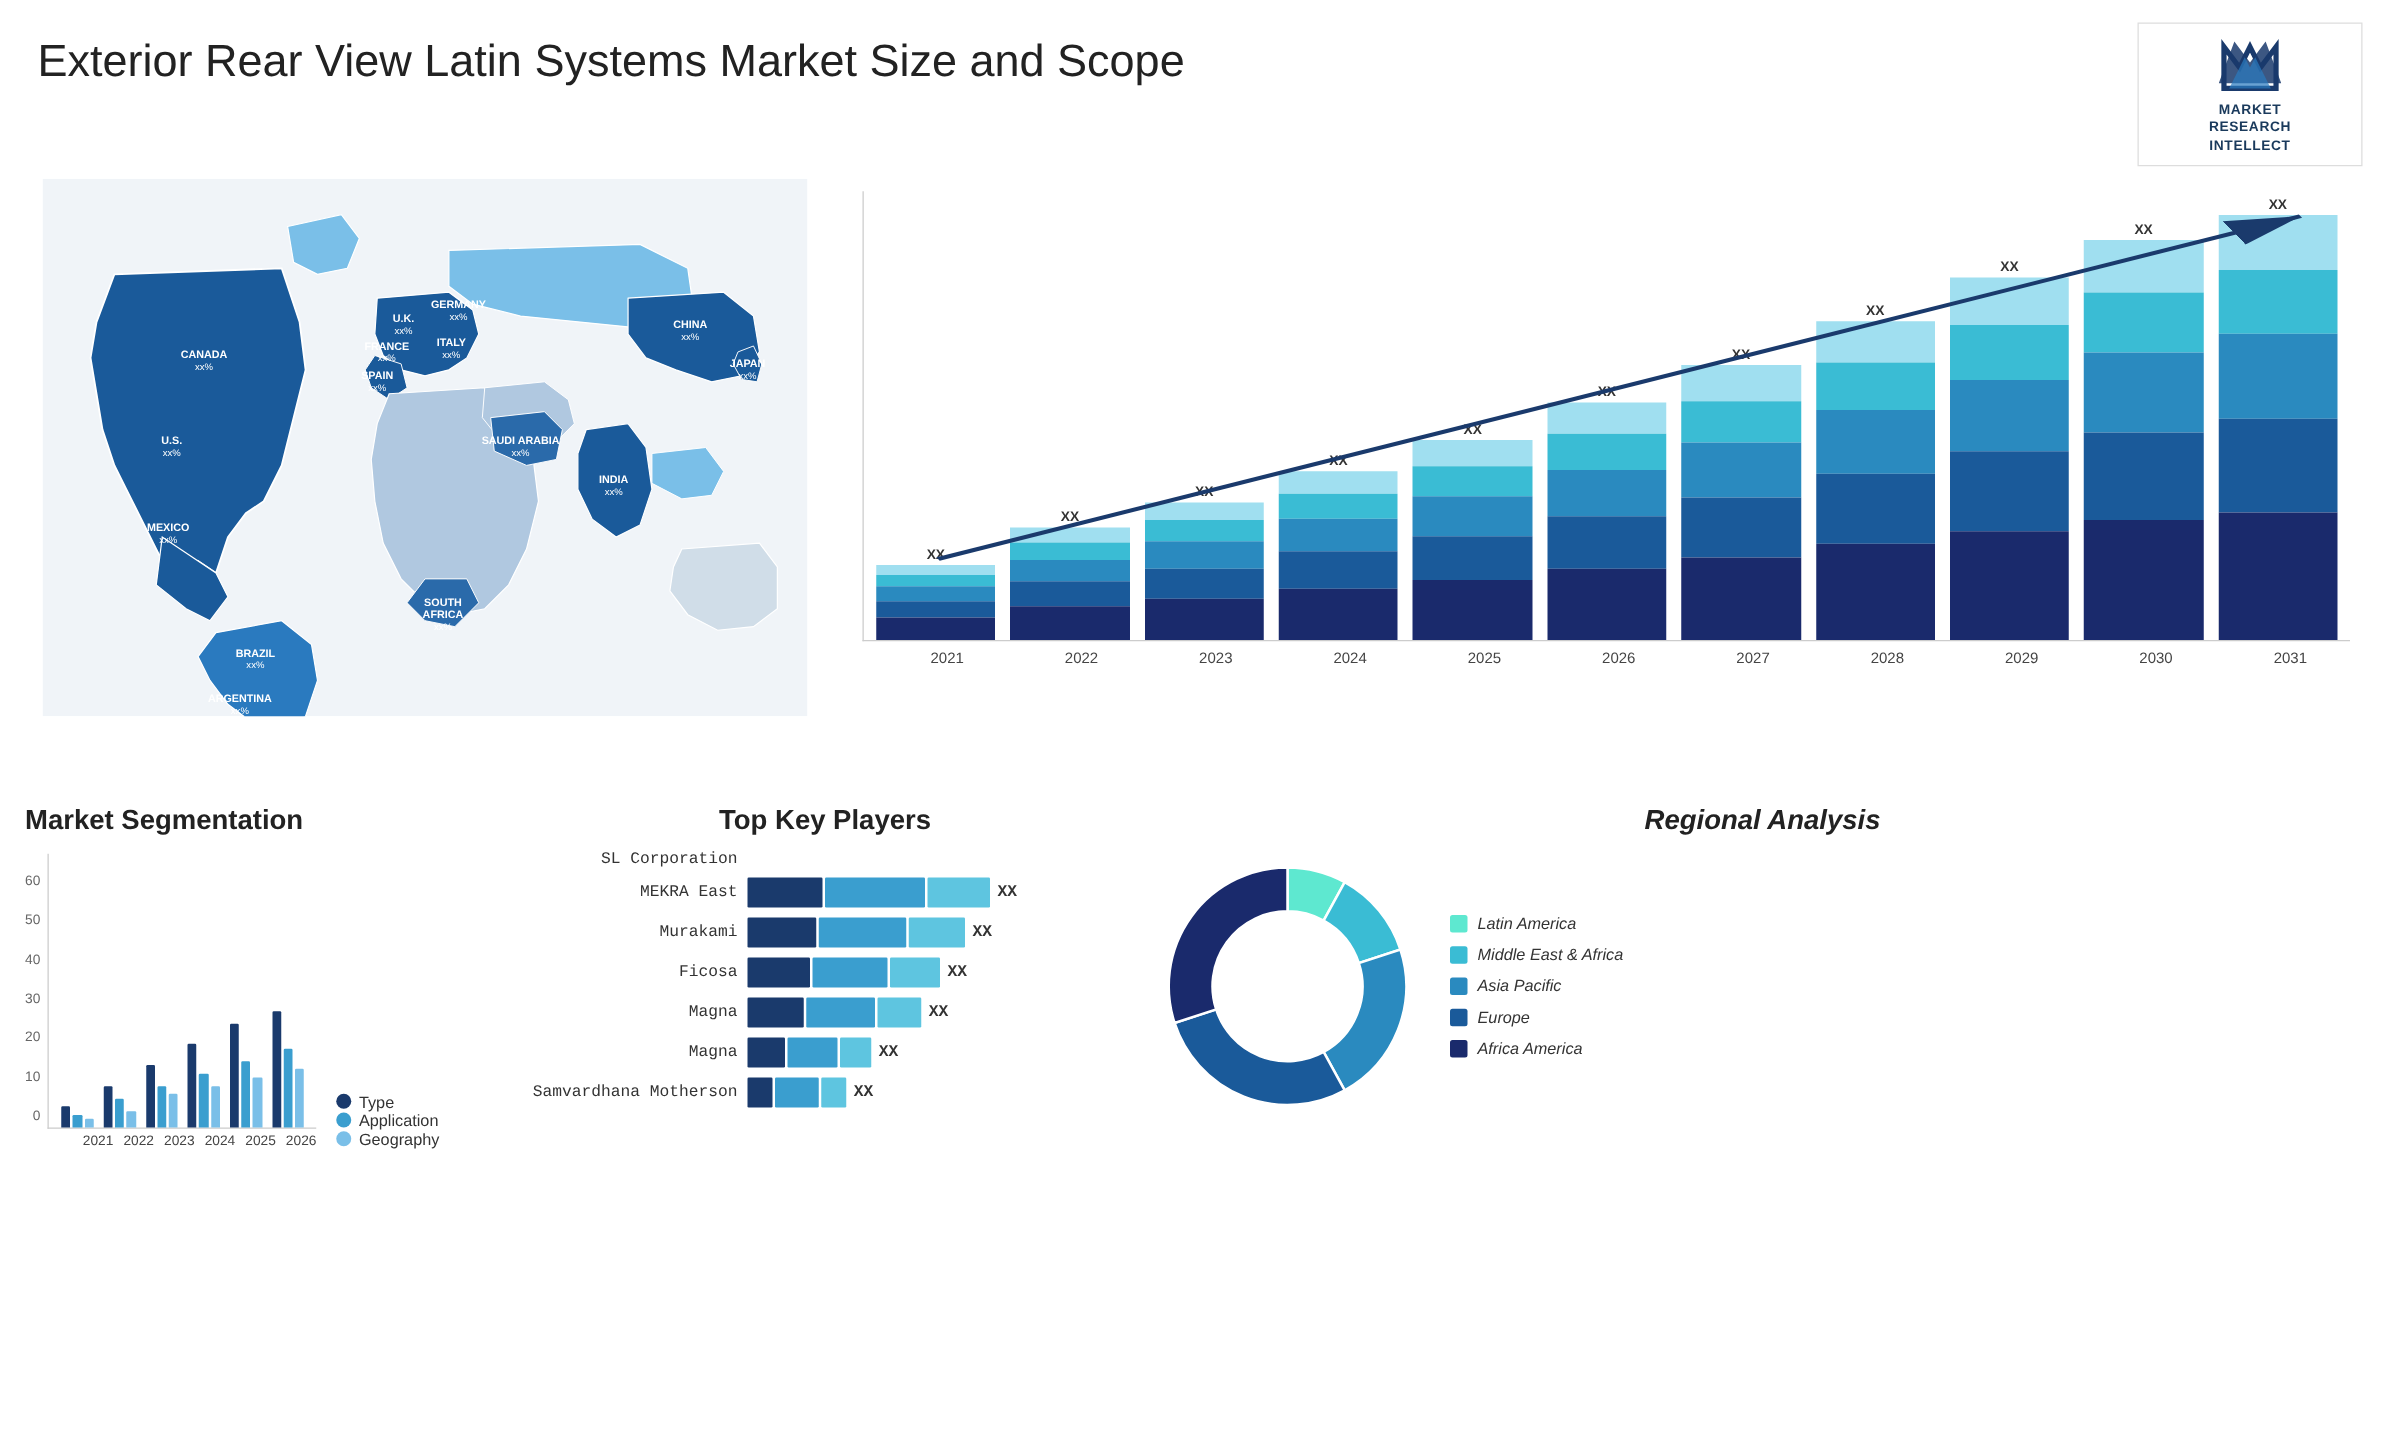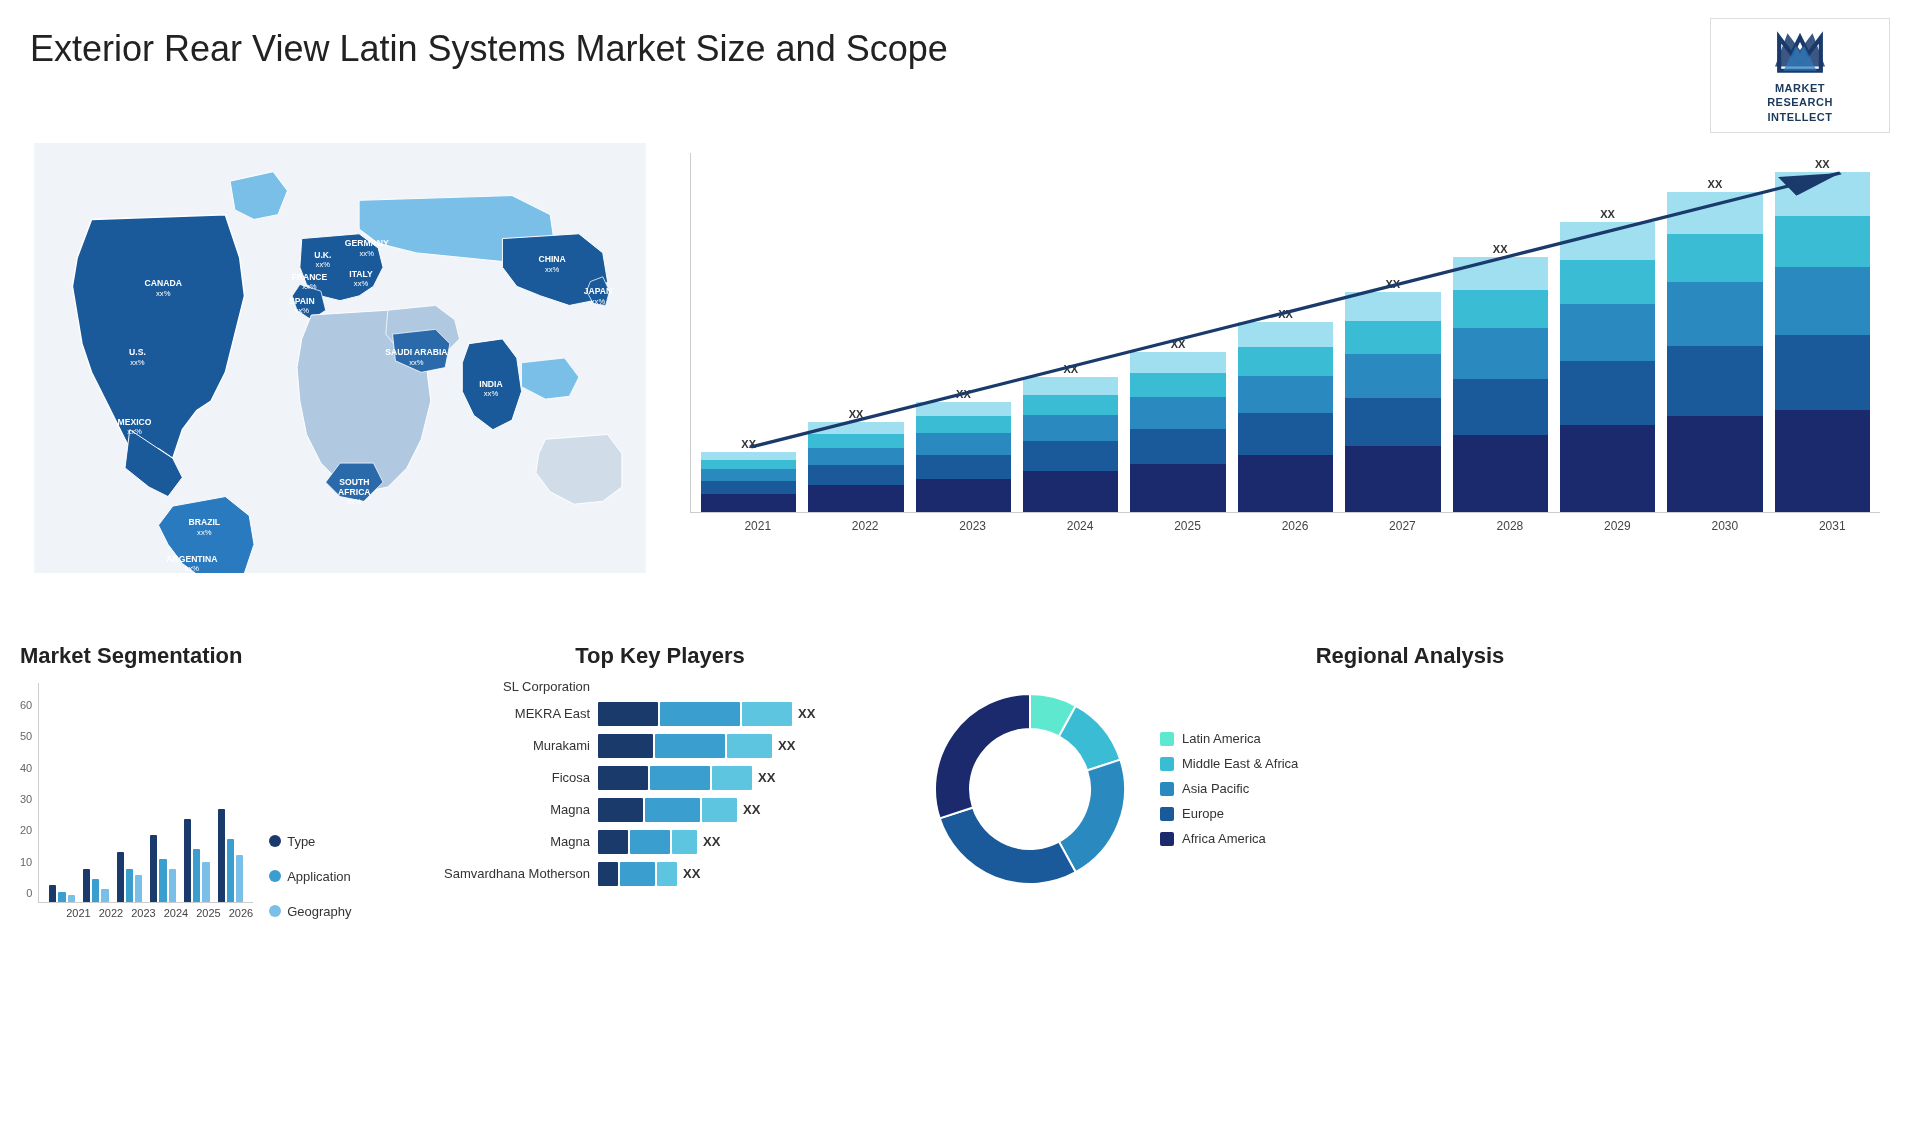--- a/index.html
+++ b/index.html
@@ -133,21 +133,21 @@
       display: flex;
       gap: 8px;
       margin-left: 28px;
       margin-top: 4px;
     }
     .seg-legend {
       margin-top: 8px;
       margin-left: 28px;
       display: flex;
       flex-direction: column;
-      gap: 20px;
+      gap: 0;
     }
     .legend-item {
       display: flex;
       align-items: center;
       gap: 6px;
       font-size: 13px;
       color: #333;
     }
     .legend-dot {
       width: 12px;
@@ -164,20 +164,21 @@
       font-weight: 700;
       color: #222;
       margin-bottom: 10px;
       text-align: center;
     }
     .player-row {
       display: flex;
       align-items: center;
       margin-bottom: 8px;
       gap: 8px;
+      font-family: Liberation Mono, monospace;
     }
     .player-name {
       width: 170px;
       font-size: 13px;
       color: #333;
       text-align: right;
       flex-shrink: 0;
     }
     .player-bars {
       display: flex;
@@ -192,20 +193,21 @@
     .player-value {
       font-size: 13px;
       color: #333;
       margin-left: 4px;
       font-weight: 600;
     }
 
     
     .regional-section {
       flex: 1;
+      font-style: italic;
     }
     .regional-title {
       font-size: 22px;
       font-weight: 700;
       color: #222;
       margin-bottom: 10px;
       text-align: center;
     }
     .regional-content {
       display: flex;

